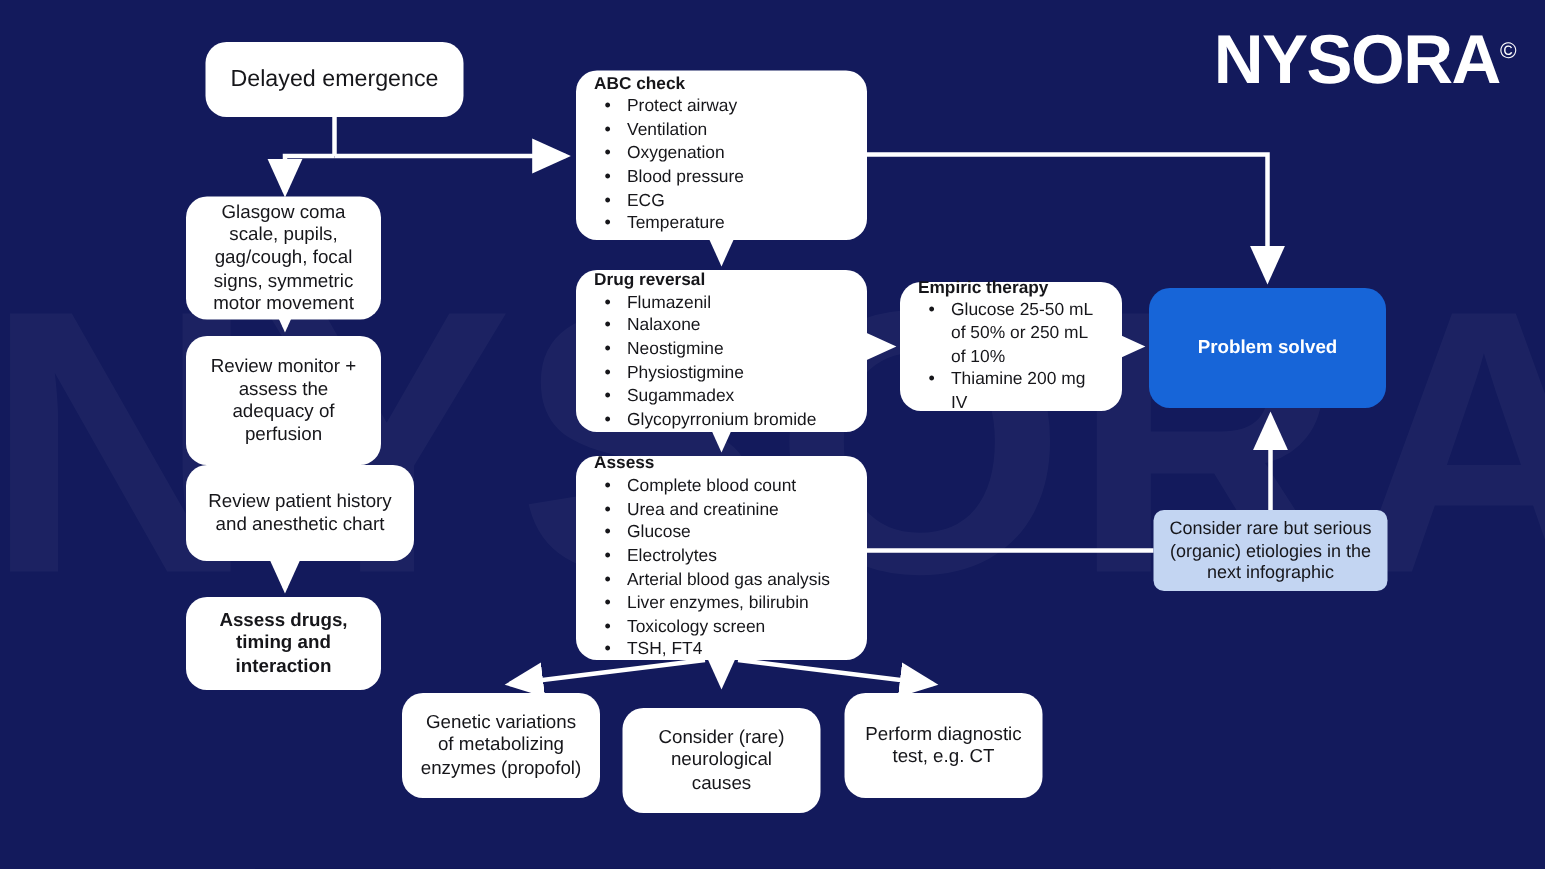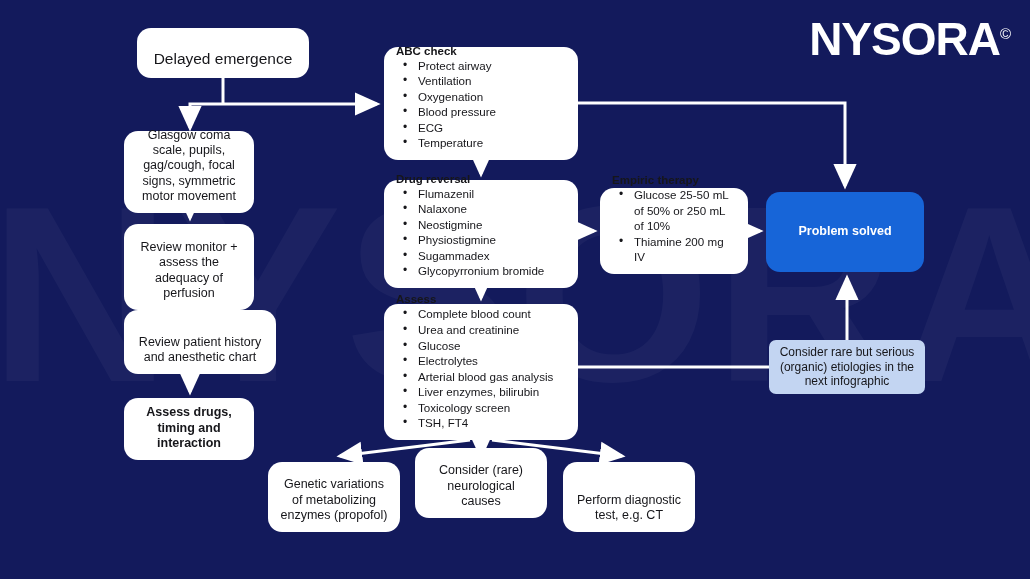--- a/index.html
+++ b/index.html
@@ -91,21 +91,21 @@
     position:relative;
     padding-left:22px;
   }
   ul.bullets li:before{
     content:"\2022";
     position:absolute;
     left:7px;
     top:-1px;
     font-size:12px;
   }
-  .pad{padding:9px 12px;justify-content:flex-end;}
+  .pad{padding:9px 12px;}
   
   #node-delayed{
     left:137px; top:28px; width:172px; height:50px;
   }
   #node-delayed .node-text{font-size:15.5px;}
   #node-abc{
     left:384px; top:47px; width:194px; height:113px;
   }
   #node-glasgow{
     left:124px; top:131px; width:130px; height:82px;
@@ -125,21 +125,21 @@
   #node-empiric{
     left:600px; top:188px; width:148px; height:86px;
   }
   #node-assess{
     left:384px; top:304px; width:194px; height:136px;
   }
   #node-genetic{
     left:268px; top:462px; width:132px; height:70px;
   }
   #node-neuro{
-    left:415px; top:448px; width:132px; height:70px;
+    left:415px; top:472px; width:132px; height:70px;
   }
   #node-diagnostic{
     left:563px; top:462px; width:132px; height:70px;
   }
   #node-problem{
     left:766px; top:192px; width:158px; height:80px;
     background:#1765d8;
     align-items:center;
     justify-content:center;
     text-align:center;

